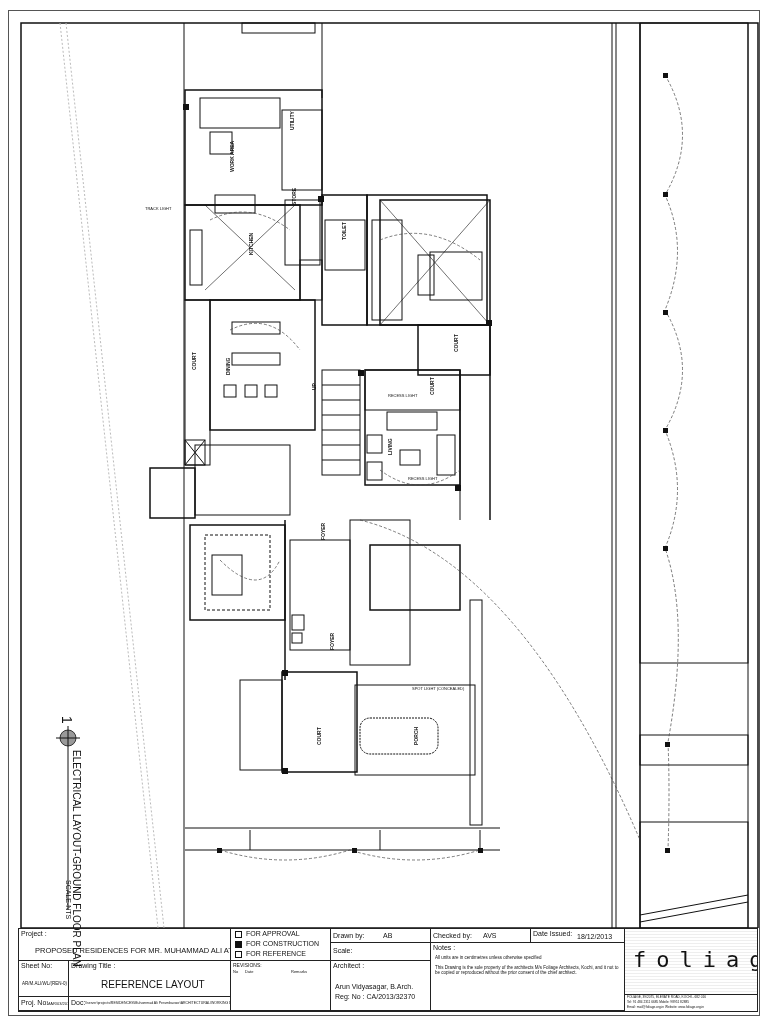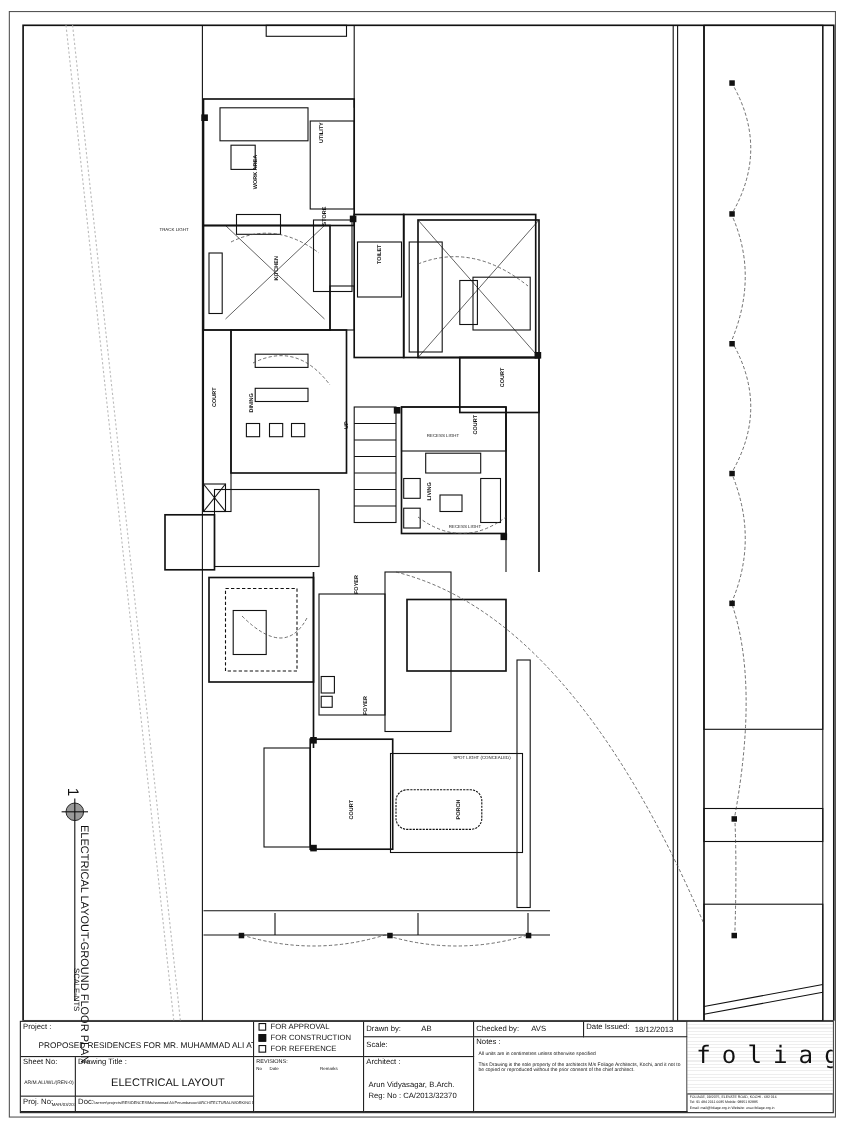--- a/index.html
+++ b/index.html
@@ -192,21 +192,21 @@
   <div class="cell" style="left:0;top:0;width:212px;height:32px;">
     <span class="lbl" style="left:2px;top:1px;">Project :</span>
     <span class="lbl" style="left:16px;top:17px;font-size:7.5px;">PROPOSED RESIDENCES FOR MR. MUHAMMAD ALI AT PERUMBAVUR</span>
   </div>
   <div class="cell" style="left:0;top:32px;width:50px;height:36px;">
     <span class="lbl" style="left:2px;top:1px;">Sheet No:</span>
     <span class="lbl" style="left:3px;top:20px;font-size:4.5px;">AR/M.ALI/WL/(REN-0)</span>
   </div>
   <div class="cell" style="left:50px;top:32px;width:162px;height:36px;">
     <span class="lbl" style="left:2px;top:1px;">Drawing Title :</span>
-    <span class="lbl big" style="left:32px;top:18px;">ELECTRICAL LAYOUT</span>
+    <span class="lbl big" style="left:32px;top:18px;">REFERENCE LAYOUT</span>
   </div>
   <div class="cell" style="left:0;top:68px;width:50px;height:14px;">
     <span class="lbl" style="left:2px;top:2px;">Proj. No:</span>
     <span class="lbl" style="left:28px;top:4px;font-size:4px;">MAR/03/2013</span>
   </div>
   <div class="cell" style="left:50px;top:68px;width:162px;height:14px;">
     <span class="lbl" style="left:2px;top:2px;">Doc:</span>
     <span class="lbl" style="left:16px;top:4px;font-size:3.5px;">\\server\projects\RESIDENCES\Muhammad Ali Perumbavoor\ARCHITECTURAL\WORKING DRG\FINAL</span>
   </div>
 

